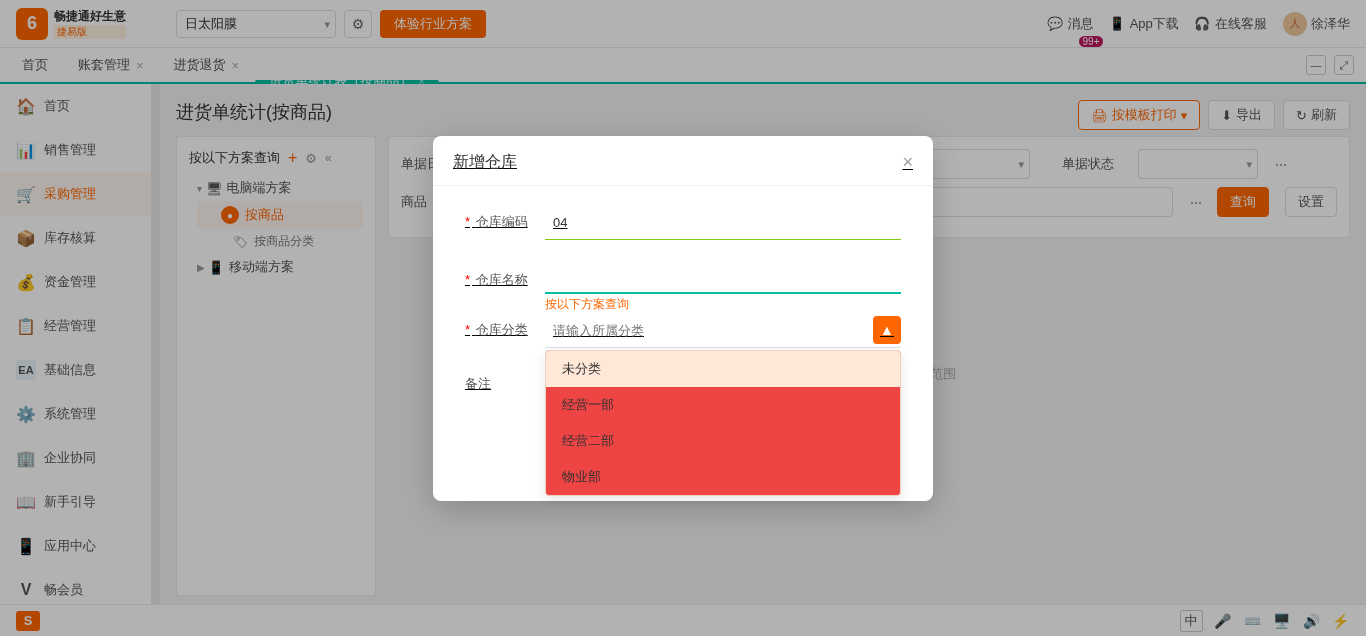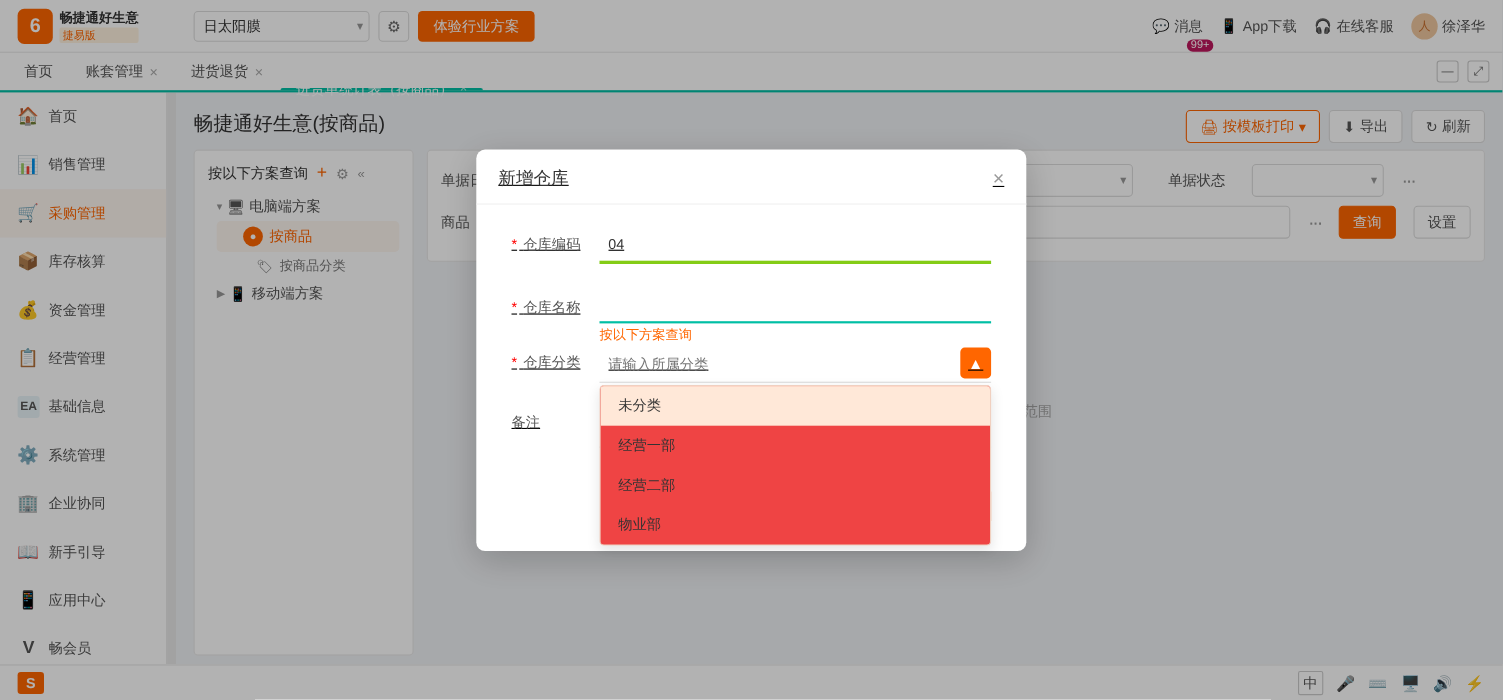--- a/index.html
+++ b/index.html
@@ -302,21 +302,21 @@
     .form-label {
       width: 80px; font-size: 13px; color: #555;
       padding-top: 7px;
       flex-shrink: 0;
     }
     .required { color: #f00; margin-right: 2px; }
     .form-input {
       flex: 1;
       height: 34px;
       border: none;
-      border-bottom: 3px solid #84cc16;
+      border-bottom: 1px solid #84cc16;
       padding: 0 8px;
       font-size: 13px; color: #333;
       outline: none;
     }
     .form-input.error { border-bottom: 2px solid #f60; }
     .error-msg {
       position: absolute; left: 80px; top: 36px;
       color: #f60; font-size: 12px;
     }
     .form-textarea {
@@ -510,21 +510,21 @@
       <span>畅会员</span>
     </div>
     <div class="sidebar-bottom">
       <span>⚙</span>
       <span>🔊</span>
     </div>
   </div>
   <div class="sidebar-collapse"></div>
 
   <div class="content-area">
-    <div class="page-title">畅捷通好生意(按商品)</div>
+    <div class="page-title">进货单统计(按商品)</div>
 
     <div class="right-toolbar">
       <button class="toolbar-btn btn-orange-outline">
         <span>🖨</span>
         <span>按模板打印</span>
         <span>▾</span>
       </button>
       <button class="toolbar-btn">
         <span>⬇</span>
         <span>导出</span>

